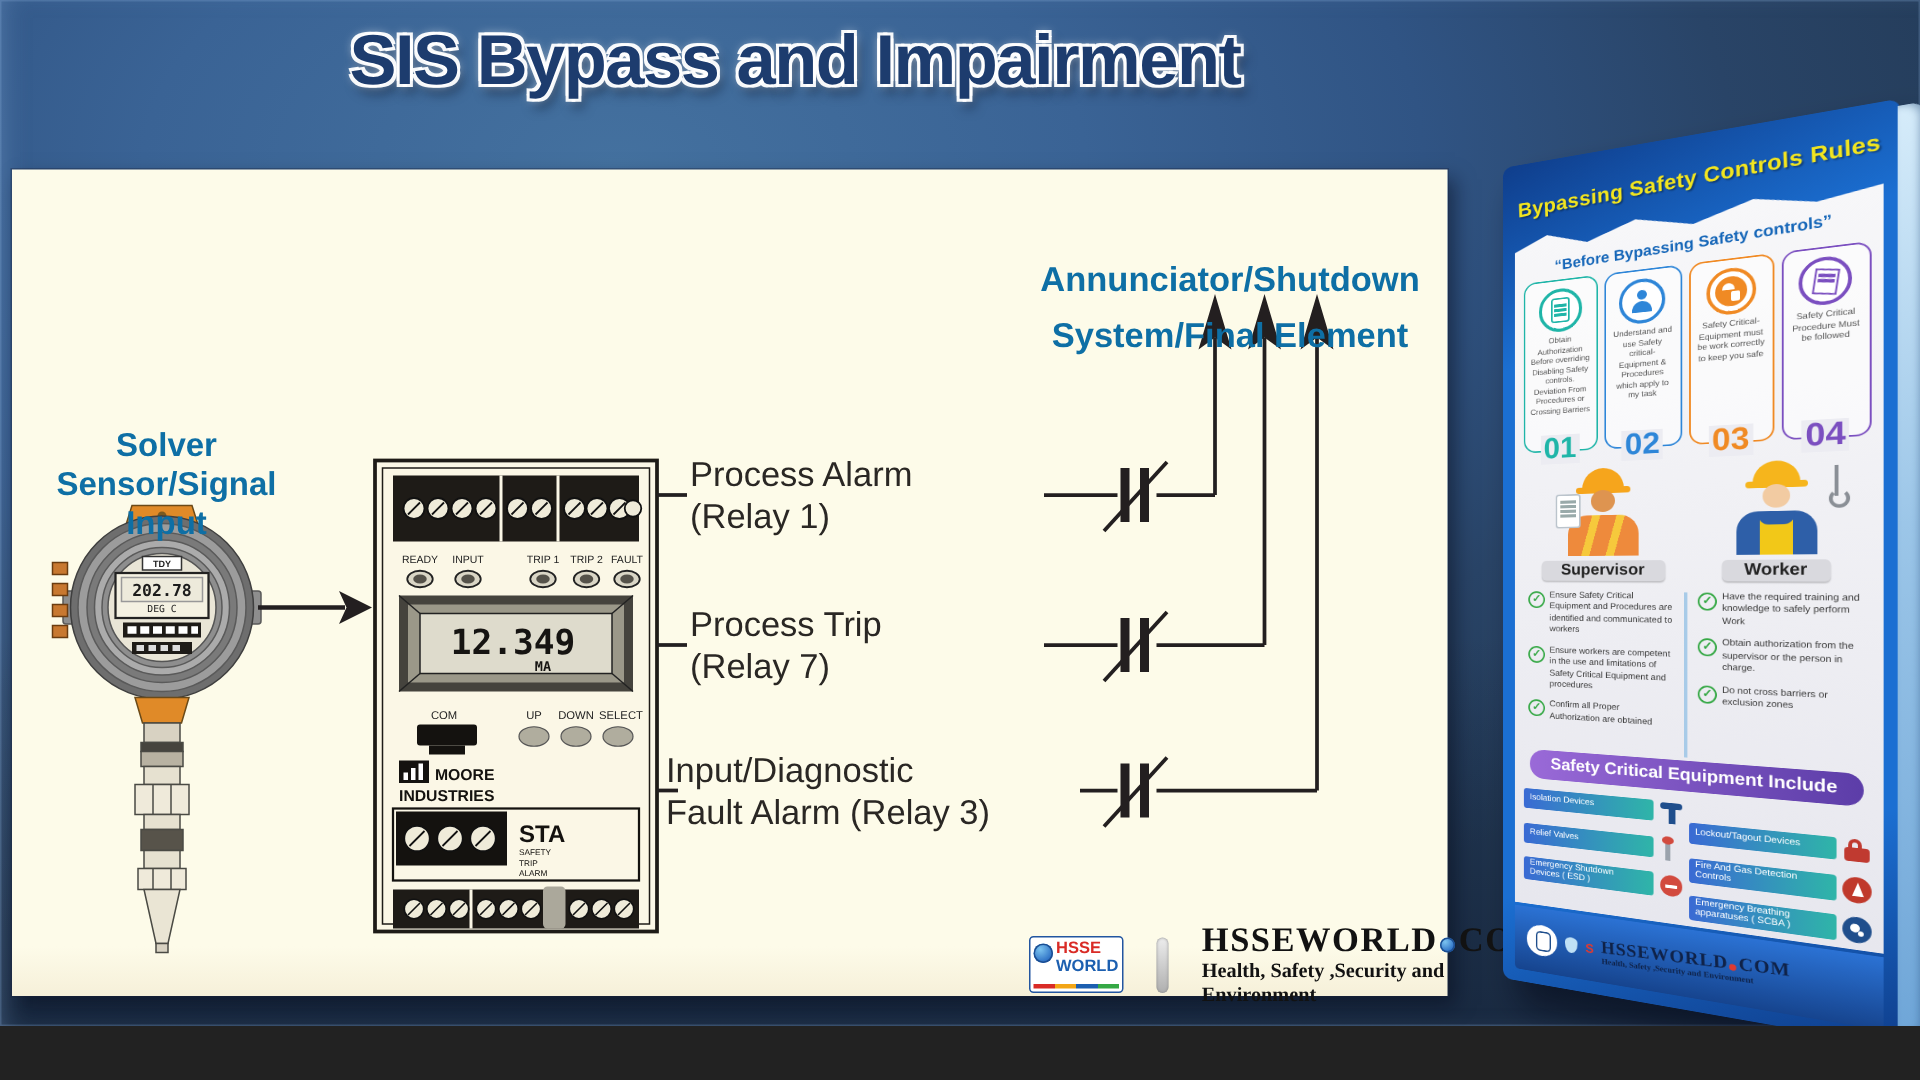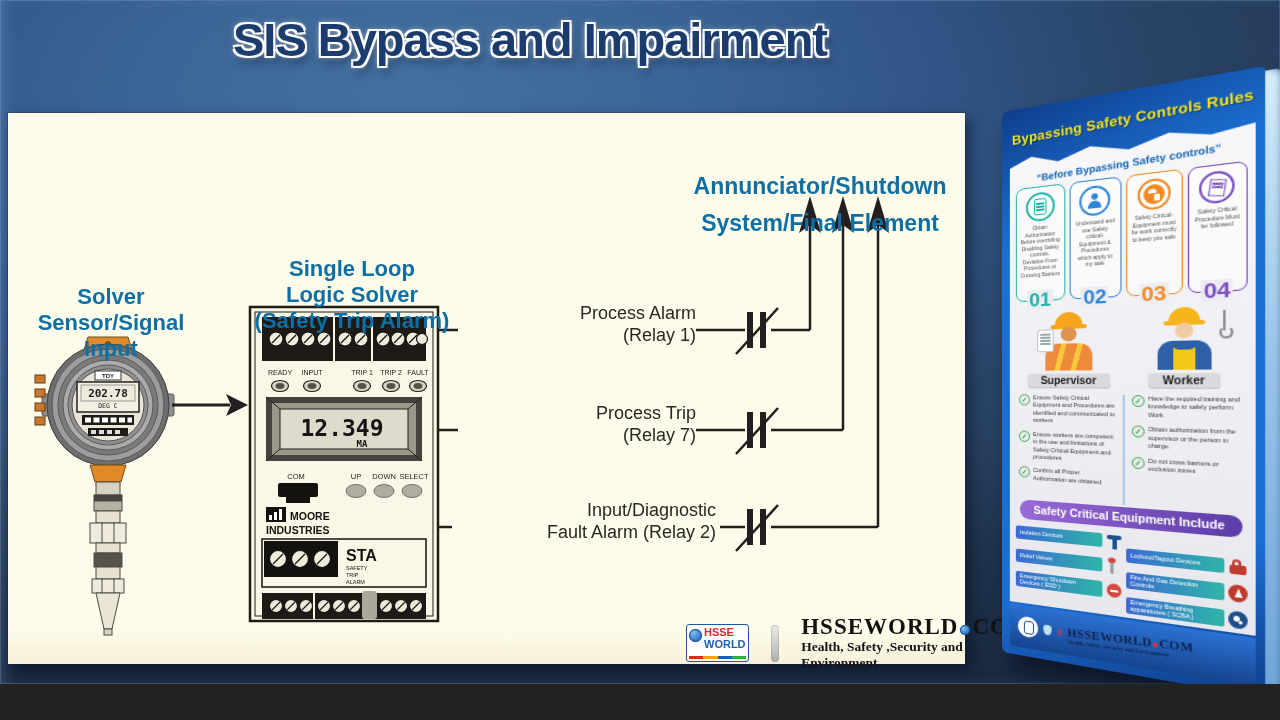--- a/index.html
+++ b/index.html
@@ -24,21 +24,21 @@
     position:absolute;left:8px;top:113px;width:957px;height:551px;
     background:linear-gradient(180deg,#FDFBE9 0%,#FDFBE9 94%,#F6F0D9 100%);
     box-shadow:0 0 0 1px rgba(25,35,60,.35), 5px 6px 12px rgba(5,10,25,.5);
   }
   .panel-svg{position:absolute;left:0;top:0;}
   .preline{white-space:pre-line;}
   .blue-label{position:absolute;color:#0E6FA5;font-weight:bold;text-align:center;line-height:1.18;margin-top:45px;}
   .annunciator{left:664px;top:10px;width:296px;font-size:23px;line-height:1.6;}
   .sensor-label{left:2px;top:126px;width:202px;font-size:22px;}
   .solver-label{left:210px;top:98px;width:268px;font-size:22px;}
-  .relay-label{position:absolute;color:#2A2724;font-size:18px;text-align:right;line-height:1.2;}
+  .relay-label{position:absolute;color:#2A2724;font-size:23px;text-align:left;line-height:1.2;}
   .relay1{left:452px;top:190px;width:236px;}
   .relay2{left:452px;top:290px;width:236px;}
   .relay3{left:436px;top:387px;width:272px;}
   
   .panel-footer{position:absolute;left:678px;top:502px;display:flex;align-items:center;gap:14px;}
   .badge{position:relative;width:64px;height:38px;background:#fff;border:1.5px solid #2255A0;border-radius:3px;padding:2px 2px 2px 17px;box-sizing:border-box;}
   .badge .globe{position:absolute;left:2px;top:4px;width:13px;height:13px;border-radius:50%;
     background:radial-gradient(circle at 35% 30%,#7CC4F0,#2C6FC4 70%);box-shadow:inset 0 0 0 1px #1B4E92;}
   .badge .hsse{font-size:11px;font-weight:800;color:#D92B26;line-height:1.05;}
   .badge .world{font-size:11px;font-weight:800;color:#1C5FB0;line-height:1.05;}
@@ -383,29 +383,26 @@
           <line x1="728" y1="438" x2="770" y2="392" stroke-width="2.5"></line>
         </g>
       </g>
     </svg>
 
     <div class="blue-label annunciator preline">Annunciator/Shutdown
 System/Final Element</div>
     <div class="blue-label sensor-label preline">Solver
 Sensor/Signal
 Input</div>
-    <div class="blue-label solver-label preline">Single Loop
-Logic Solver
-(Safety Trip Alarm)</div>
     <div class="relay-label relay1 preline">Process Alarm
 (Relay 1)</div>
     <div class="relay-label relay2 preline">Process Trip
 (Relay 7)</div>
     <div class="relay-label relay3 preline">Input/Diagnostic
-Fault Alarm (Relay 2)</div>
+Fault Alarm (Relay 3)</div>
 
     <div class="panel-footer">
       <div class="badge">
         <span class="globe"></span>
         <div class="hsse">HSSE</div>
         <div class="world">WORLD</div>
         <div class="bar"></div>
       </div>
       <div class="footer-divider"></div>
       <div class="sitewrap">

